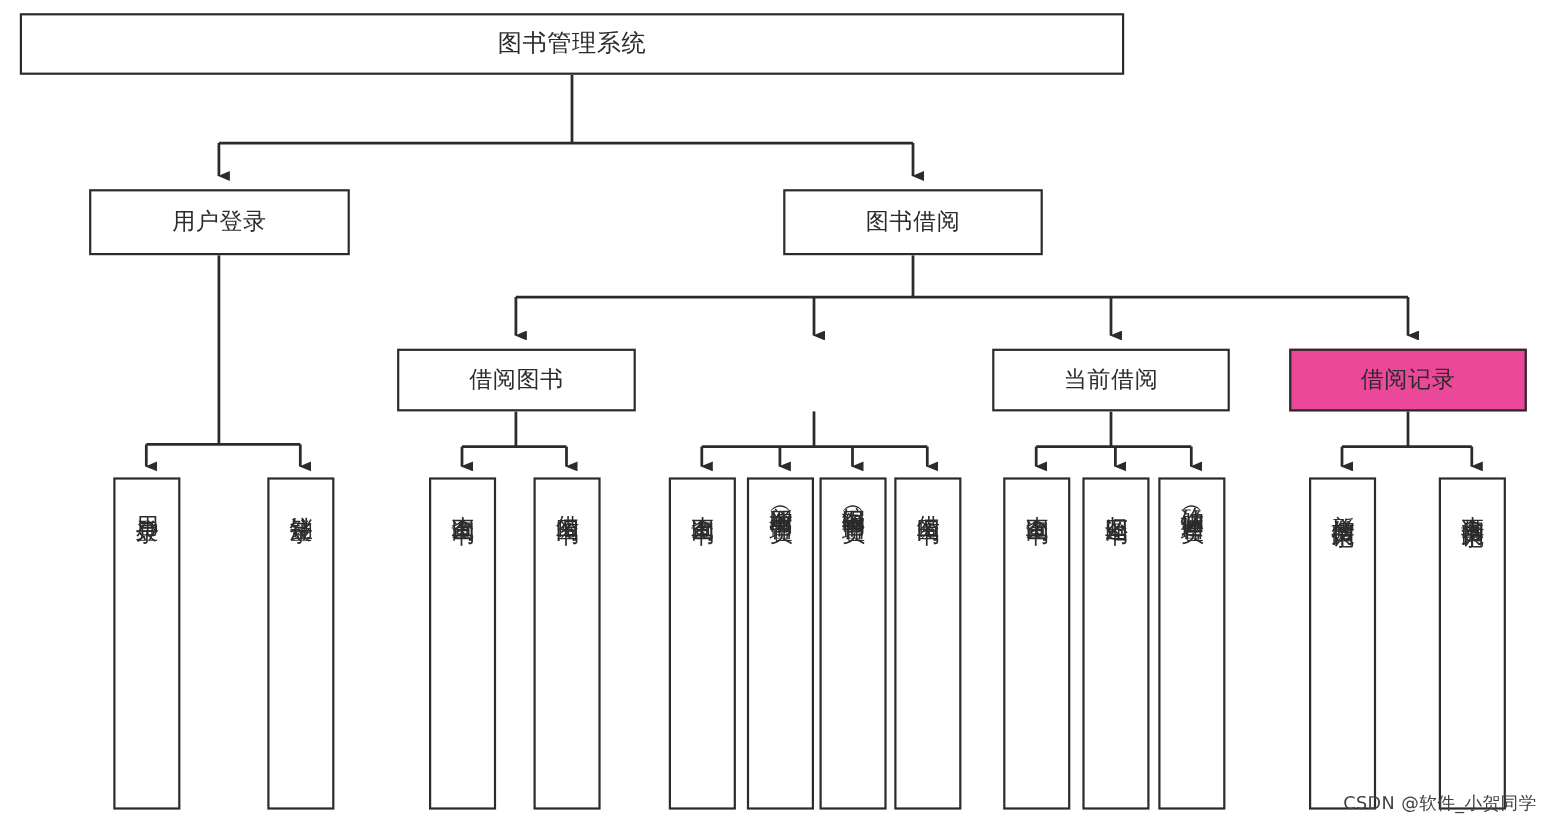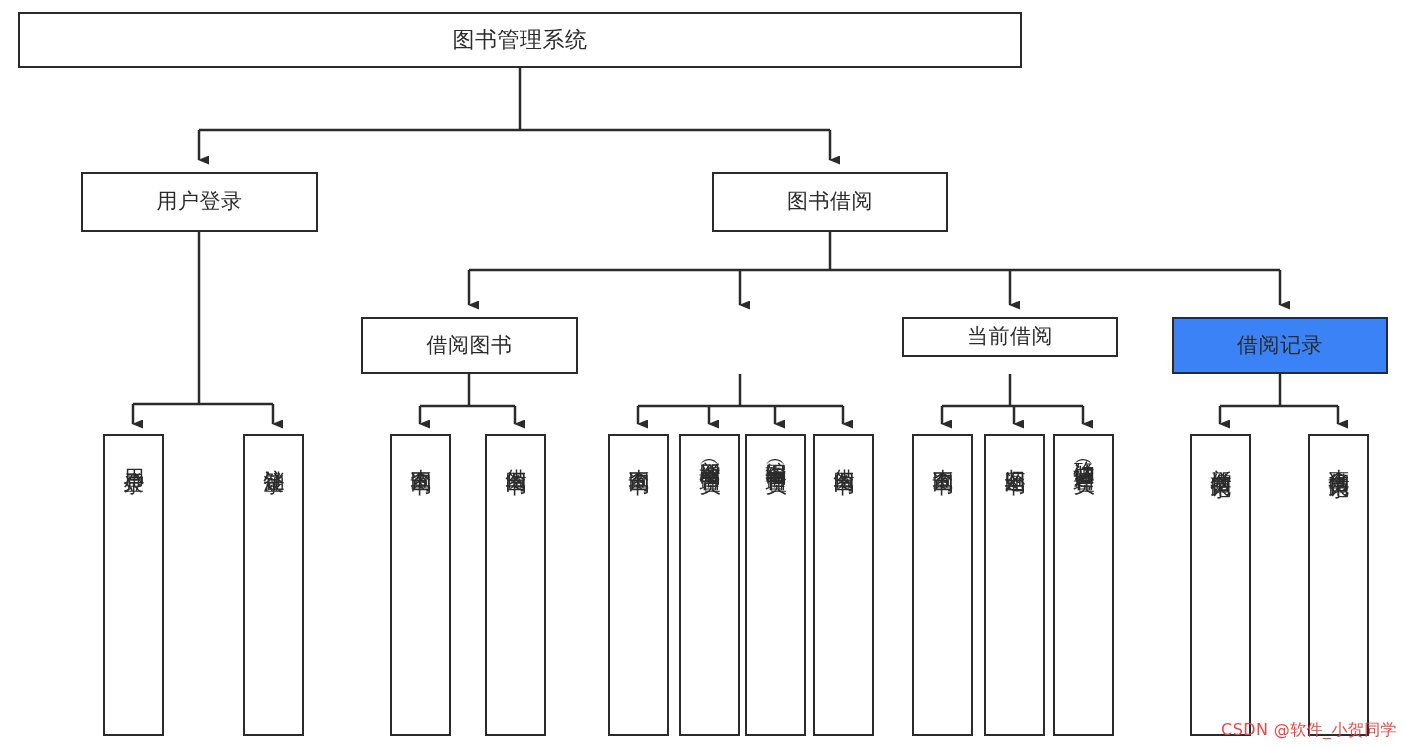--- a/index.html
+++ b/index.html
@@ -140,24 +140,24 @@
   <div class="node horiz" style="left: 81px; top: 172px; width: 237px; height: 60px; border-color: rgb(43, 43, 43); background: rgb(255, 255, 255);">
     <span class="label">用户登录</span>
   </div>
   <div class="node horiz" style="left: 712px; top: 172px; width: 236px; height: 60px; border-color: rgb(43, 43, 43); background: rgb(255, 255, 255);">
     <span class="label">图书借阅</span>
   </div>
 
   <div class="node horiz" style="left: 361px; top: 317px; width: 217px; height: 57px; border-color: rgb(43, 43, 43); background: rgb(255, 255, 255);">
     <span class="label">借阅图书</span>
   </div>
-  <div class="node horiz" style="left: 902px; top: 317px; width: 216px; height: 40px; border-color: rgb(43, 43, 43); background: rgb(255, 255, 255);">
+  <div class="node horiz" style="left: 902px; top: 317px; width: 216px; height: 57px; border-color: rgb(43, 43, 43); background: rgb(255, 255, 255);">
     <span class="label">当前借阅</span>
   </div>
-  <div class="node horiz" style="left: 1172px; top: 317px; width: 216px; height: 57px; border-color: rgb(43, 43, 43); background: #3b82f6;">
+  <div class="node horiz" style="left: 1172px; top: 317px; width: 216px; height: 57px; border-color: rgb(43, 43, 43); background: #ec4899;">
     <span class="label">借阅记录</span>
   </div>
 
   <div class="node vert" style="left: 103px; top: 434px; width: 61px; height: 302px; border-color: rgb(43, 43, 43); background: rgb(255, 255, 255);">
     <span class="label">用户登录</span>
   </div>
   <div class="node vert" style="left: 243px; top: 434px; width: 61px; height: 302px; border-color: rgb(43, 43, 43); background: rgb(255, 255, 255);">
     <span class="label">注销登录</span>
   </div>
   <div class="node vert" style="left: 390px; top: 434px; width: 61px; height: 302px; border-color: rgb(43, 43, 43); background: rgb(255, 255, 255);">
@@ -187,14 +187,14 @@
   <div class="node vert tall-text" style="left: 1053px; top: 434px; width: 61px; height: 302px; border-color: rgb(43, 43, 43); background: rgb(255, 255, 255);">
     <span class="label">确认归还（管理员）</span>
   </div>
   <div class="node vert" style="left: 1190px; top: 434px; width: 61px; height: 302px; border-color: rgb(43, 43, 43); background: rgb(255, 255, 255);">
     <span class="label">新增借阅记录</span>
   </div>
   <div class="node vert" style="left: 1308px; top: 434px; width: 61px; height: 302px; border-color: rgb(43, 43, 43); background: rgb(255, 255, 255);">
     <span class="label">查询借阅记录</span>
   </div>
 
-  <div id="watermark" style="color: #ef4444;">CSDN @软件_小贺同学</div>
+  <div id="watermark" style="color: #404040;">CSDN @软件_小贺同学</div>
 </div>
 
 </body></html>

